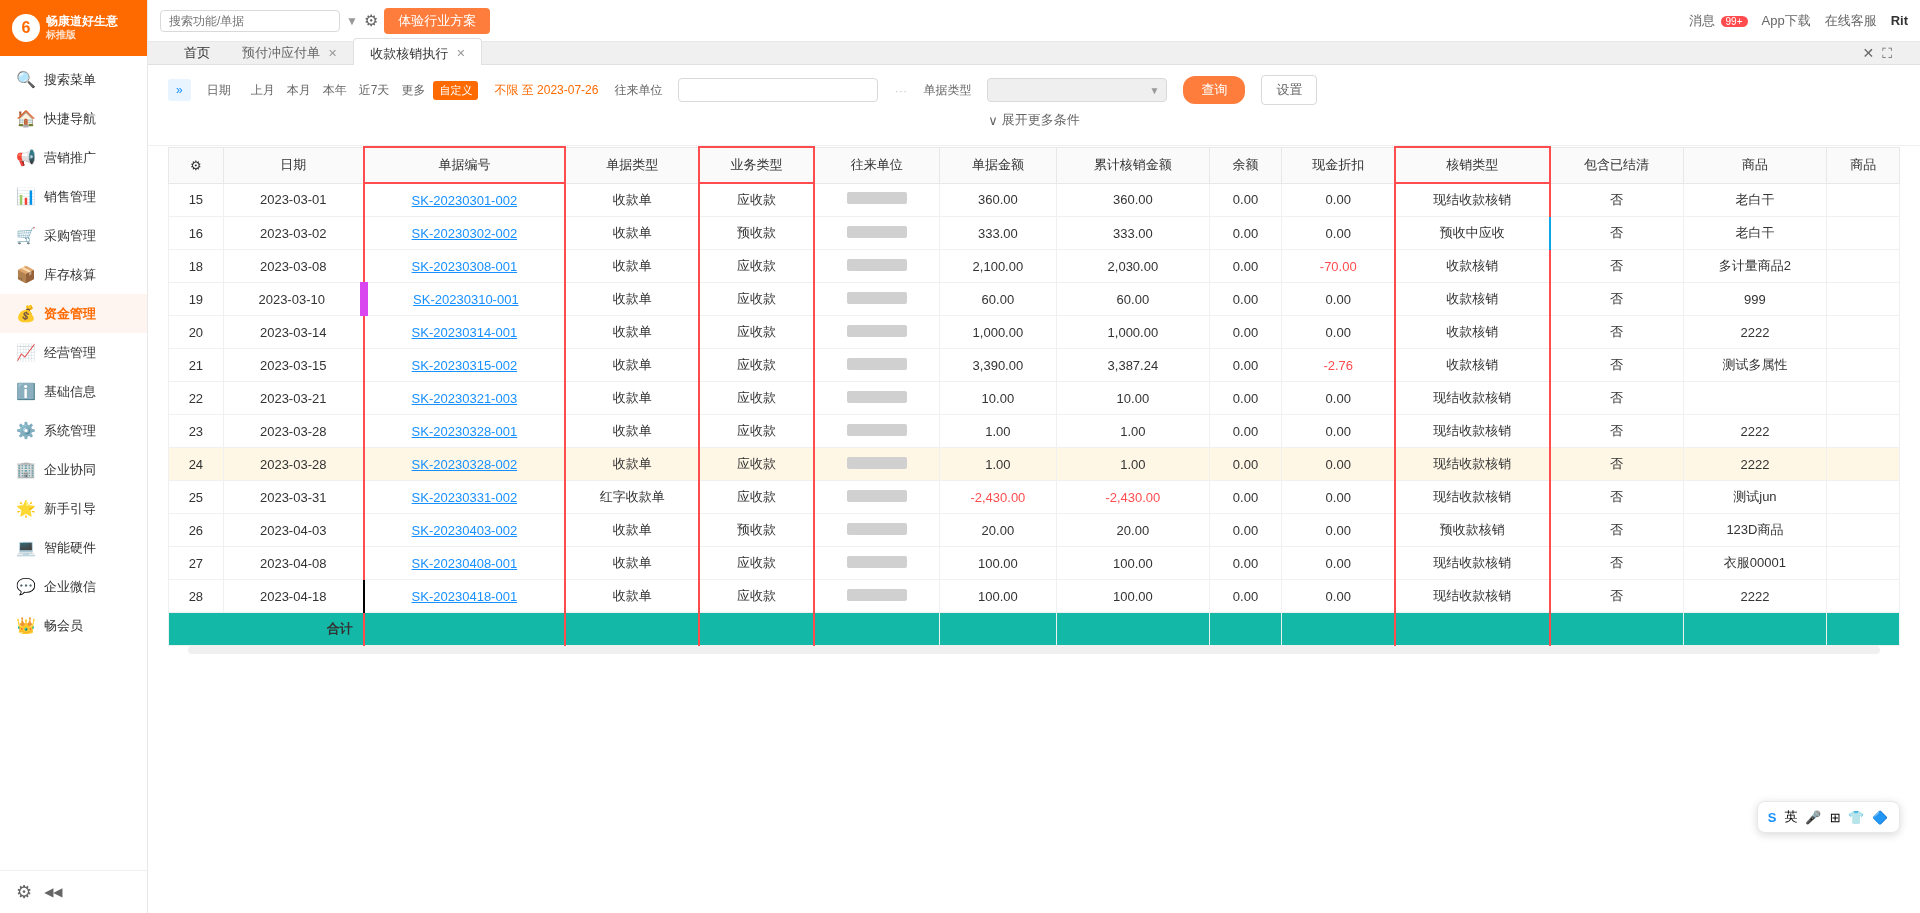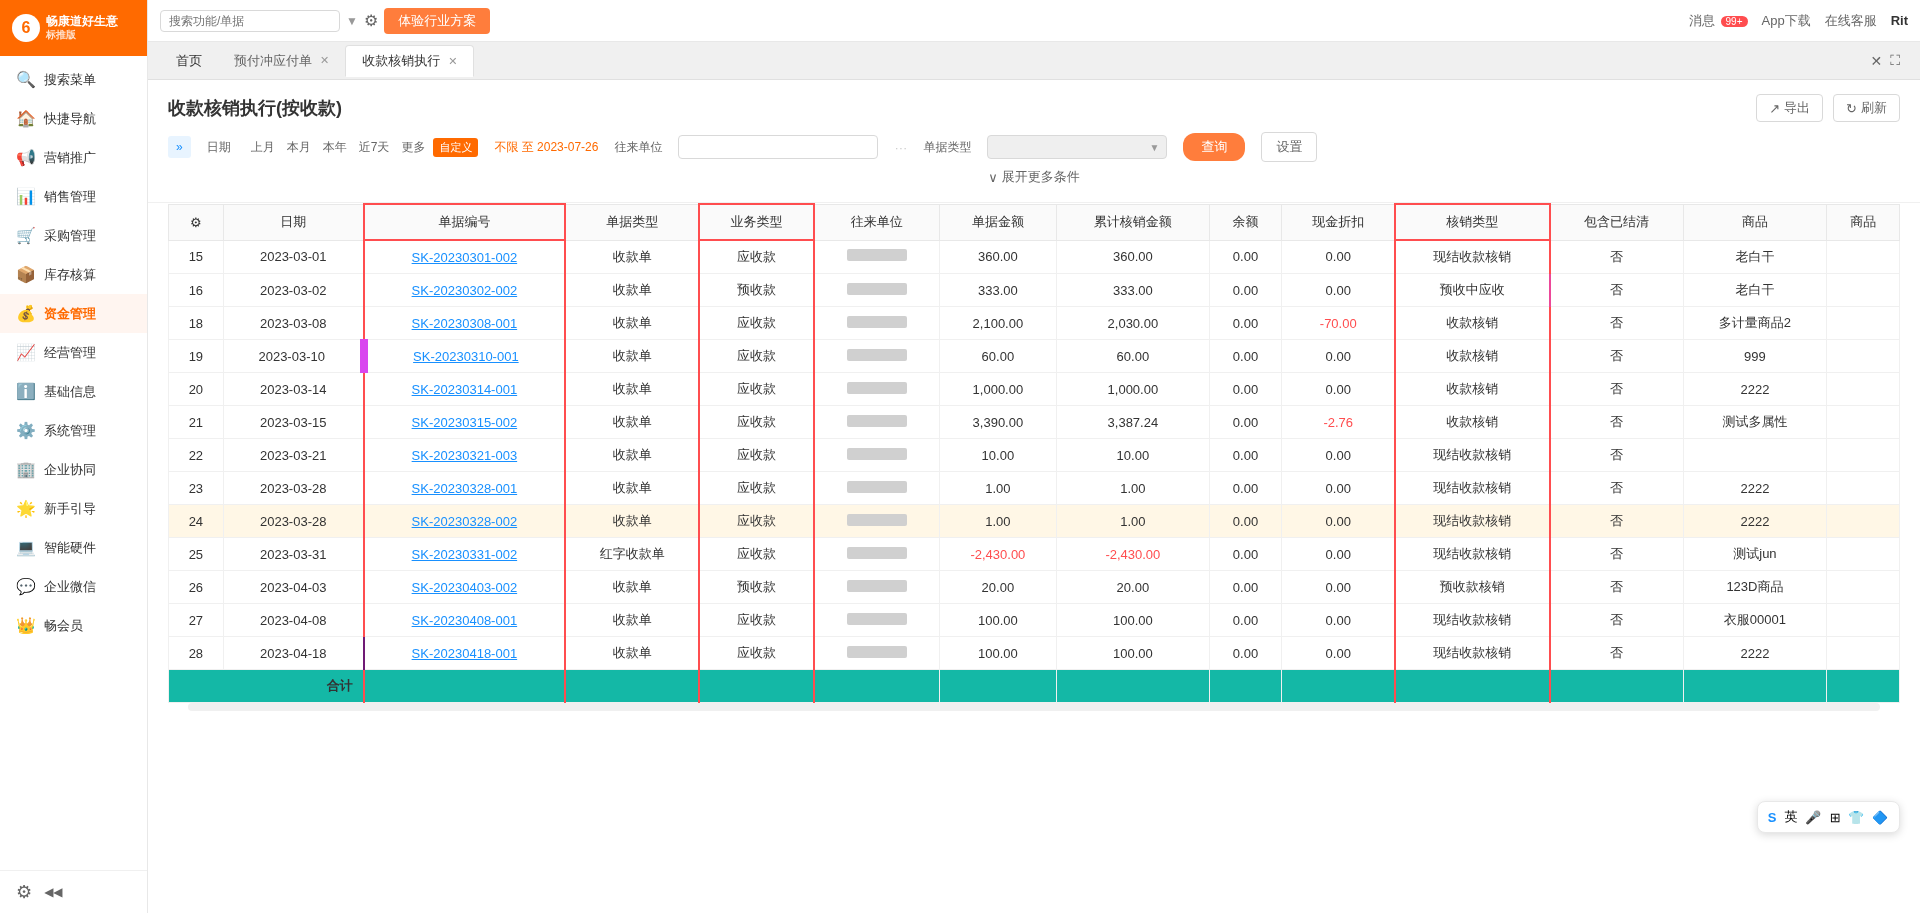--- a/index.html
+++ b/index.html
@@ -23,21 +23,21 @@
     
     .topbar { height: 42px; background: #fff; border-bottom: 1px solid #e8e8e8; display: flex; align-items: center; padding: 0 12px; gap: 8px; }
     .topbar-left { display: flex; align-items: center; gap: 6px; flex: 1; }
     .topbar-input { border: 1px solid #d9d9d9; border-radius: 4px; padding: 3px 8px; width: 180px; color: #999; font-size: 12px; }
     .topbar-btn { background: #ff7d3c; color: #fff; border: none; border-radius: 4px; padding: 4px 14px; cursor: pointer; font-size: 13px; }
     .topbar-right { display: flex; align-items: center; gap: 14px; color: #666; font-size: 12px; }
     .topbar-right .badge { background: #ff4d4f; color: #fff; border-radius: 10px; padding: 0 5px; font-size: 10px; margin-left: 2px; }
     .gear-icon { font-size: 16px; color: #666; cursor: pointer; }
 
     
-    .tabbar { height: 38px; background: #f0f0f0; display: flex; align-items: center; padding: 0 12px; gap: 0; border-bottom: 1px solid #e0e0e0; }
+    .tabbar { height: 23px; background: #f0f0f0; display: flex; align-items: center; padding: 0 20px; gap: 0; border-bottom: 1px solid #e0e0e0; }
     .tab-item { padding: 6px 16px; cursor: pointer; color: #666; font-size: 13px; border-radius: 4px 4px 0 0; display: flex; align-items: center; gap: 4px; }
     .tab-item.active { background: #fff; color: #333; font-weight: 500; border: 1px solid #e0e0e0; border-bottom: 1px solid #fff; margin-bottom: -1px; text-align: center; }
     .tab-close { font-size: 11px; color: #999; margin-left: 4px; }
     .tab-home { color: #333; font-weight: 500; }
 
     
     .content { flex: 1; background: #fff; overflow: hidden; display: flex; flex-direction: column; padding: 0; }
     .content-header { padding: 14px 20px 0 20px; display: flex; align-items: center; justify-content: space-between; }
     .page-title { font-size: 18px; font-weight: bold; color: #333; }
     .header-actions { display: flex; gap: 10px; }
@@ -195,33 +195,20 @@
     <div class="tab-item tab-home">首页</div>
     <div class="tab-item">预付冲应付单 <span class="tab-close">✕</span></div>
     <div class="tab-item active">收款核销执行 <span class="tab-close">✕</span></div>
     <div class="tabbar-right">
       <button class="tab-window-btn">✕</button>
       <button class="tab-window-btn">⛶</button>
     </div>
   </div>
 
   <div class="content">
-    <div class="content-header">
-      <h2 class="page-title">收款核销执行(按收款)</h2>
-      <div class="header-actions">
-        <button class="btn-export">
-          <span>↗</span>
-          <span>导出</span>
-        </button>
-        <button class="btn-refresh">
-          <span>↻</span>
-          <span>刷新</span>
-        </button>
-      </div>
-    </div>
 
     <div class="filter-bar">
       <div class="filter-row">
         <button class="filter-toggle">»</button>
         <span class="filter-label">日期</span>
         <div class="filter-date-btns">
           <button class="date-btn">上月</button>
           <button class="date-btn">本月</button>
           <button class="date-btn">本年</button>
           <button class="date-btn">近7天</button>
@@ -291,21 +278,21 @@
     <td>16</td>
     <td>2023-03-02</td>
     <td style="border-left:2px solid #ff4d4f;border-right:2px solid #ff4d4f;"><span class="link">SK-20230302-002</span></td>
     <td>收款单</td>
     <td style="border-left:2px solid #ff4d4f;border-right:2px solid #ff4d4f;">预收款</td>
     <td><span style="display:inline-block;width:60px;height:12px;background:#d0d0d0;border-radius:2px;"></span></td>
     <td class="">333.00</td>
     <td class="">333.00</td>
     <td>0.00</td>
     <td class="">0.00</td>
-    <td style="border-left:2px solid #ff4d4f;border-right:2px solid #ec4899;">预收中应收</td>
+    <td style="border-left:2px solid #ff4d4f;border-right:2px solid #0ea5e9;">预收中应收</td>
     <td>否</td>
     <td>老白干</td>
     <td></td>
   </tr>
             <tr>
     <td>18</td>
     <td>2023-03-08</td>
     <td style="border-left:2px solid #ff4d4f;border-right:2px solid #ff4d4f;"><span class="link">SK-20230308-001</span></td>
     <td>收款单</td>
     <td style="border-left:2px solid #ff4d4f;border-right:2px solid #ff4d4f;">应收款</td>
@@ -459,21 +446,21 @@
     <td>0.00</td>
     <td class="">0.00</td>
     <td style="border-left:2px solid #ff4d4f;border-right:2px solid #ff4d4f;">现结收款核销</td>
     <td>否</td>
     <td>衣服00001</td>
     <td></td>
   </tr>
             <tr>
     <td>28</td>
     <td>2023-04-18</td>
-    <td style="border-left:2px solid #701a75;border-right:2px solid #ff4d4f;"><span class="link">SK-20230418-001</span></td>
+    <td style="border-left:2px solid #000000;border-right:2px solid #ff4d4f;"><span class="link">SK-20230418-001</span></td>
     <td>收款单</td>
     <td style="border-left:2px solid #ff4d4f;border-right:2px solid #ff4d4f;">应收款</td>
     <td><span style="display:inline-block;width:60px;height:12px;background:#d0d0d0;border-radius:2px;"></span></td>
     <td class="">100.00</td>
     <td class="">100.00</td>
     <td>0.00</td>
     <td class="">0.00</td>
     <td style="border-left:2px solid #ff4d4f;border-right:2px solid #ff4d4f;">现结收款核销</td>
     <td>否</td>
     <td>2222</td>

